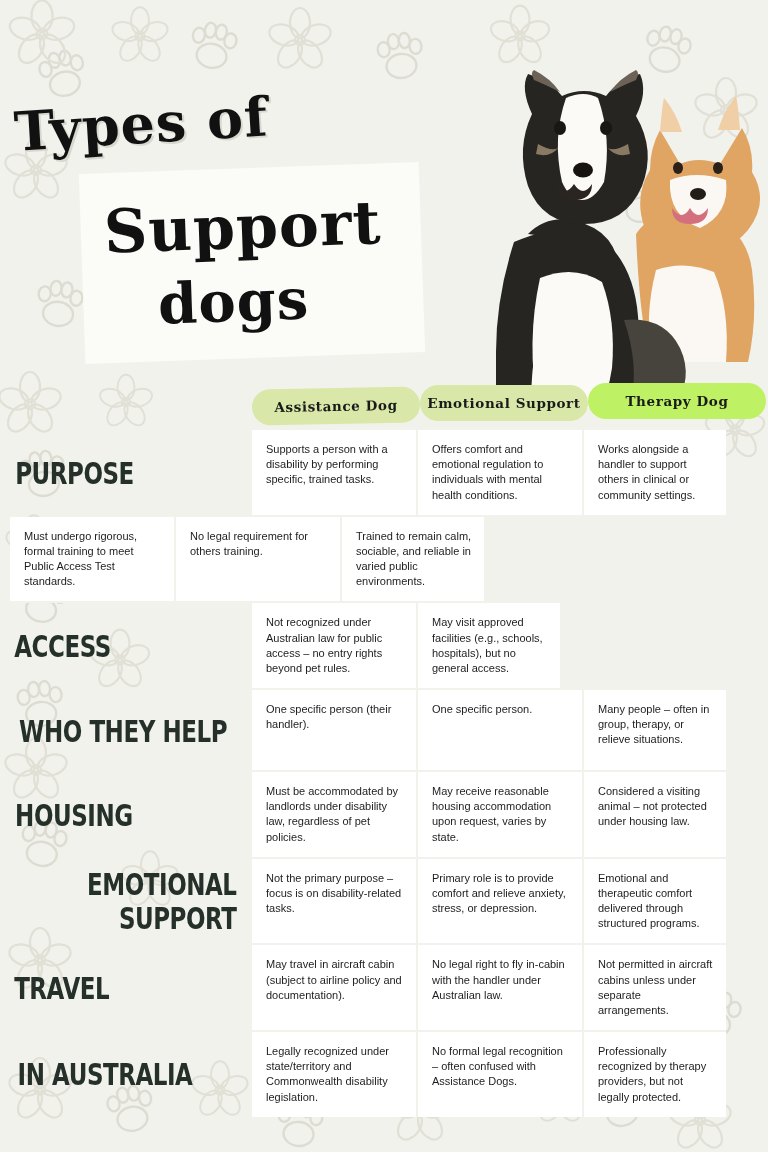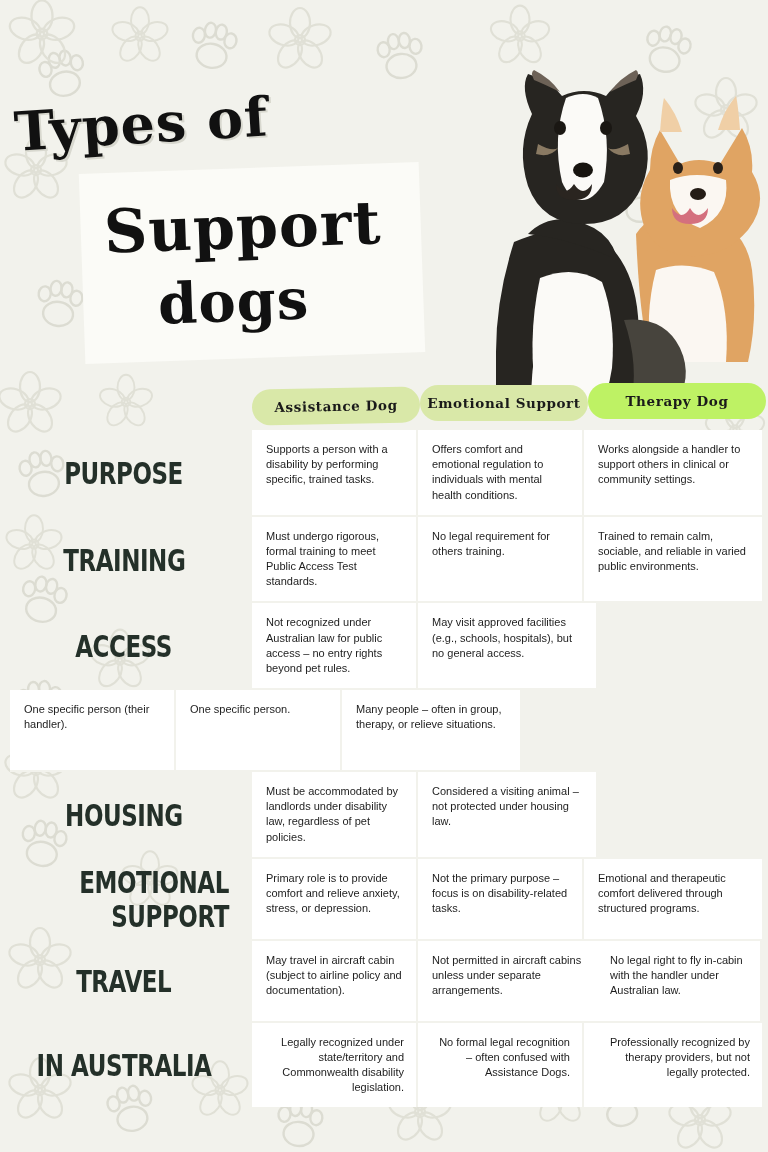--- a/index.html
+++ b/index.html
@@ -119,22 +119,22 @@
 
   .row {
     display: flex;
     align-items: stretch;
     min-height: 82px;
   }
   .row-label {
     width: 242px;
     display: flex;
     align-items: center;
-    justify-content: center;
-    padding-right: 14px;
+    justify-content: flex-start;
+    padding-right: 6px;
     box-sizing: border-box;
     font-family: "DejaVu Sans", sans-serif;
     font-weight: bold;
     font-size: 25px;
     color: #243029;
     letter-spacing: -0.5px;
     text-align: right;
   }
   .row-label span {
     display: inline-block;
@@ -144,22 +144,22 @@
     width: 166px;
     background: #ffffff;
     box-sizing: border-box;
     padding: 12px 12px 12px 14px;
     font-size: 11px;
     line-height: 1.38;
     color: #1d1d1d;
     border-bottom: 2px solid #f2f2ec;
     border-right: 2px solid #f2f2ec;
   }
-  .cell.c-2 { width: 178px; border-right: none; }
-  .row:last-child .cell { border-bottom: none; text-align: right; }
+  .cell.c-2 { width: 142px; border-right: none; }
+  .row:last-child .cell { border-bottom: none; }
 </style>
 </head>
 <body>
 
 <div id="bg-decor">
   <svg width="768" height="1152" viewBox="0 0 768 1152">
     <defs>
       <g id="pawglyph">
         <ellipse cx="0" cy="14" rx="15" ry="12" fill="none" stroke="#dcdcd2" stroke-width="2.4"></ellipse>
         <ellipse cx="-16" cy="-4" rx="6" ry="7.5" fill="none" stroke="#dcdcd2" stroke-width="2.4"></ellipse>
@@ -275,61 +275,62 @@
   <div id="table-body">
       <div class="row">
         <div class="row-label">
           <span>PURPOSE</span>
         </div>
         <div class="cell c-0">Supports a person with a disability by performing specific, trained tasks.</div>
         <div class="cell c-1">Offers comfort and emotional regulation to individuals with mental health conditions.</div>
         <div class="cell c-2">Works alongside a handler to support others in clinical or community settings.</div>
       </div>
       <div class="row">
-        <div class="row-label">
-          <span>TRAINING</span>
-        </div>
         <div class="cell c-0">Must undergo rigorous, formal training to meet Public Access Test standards.</div>
         <div class="cell c-1">No legal requirement for others training.</div>
         <div class="cell c-2">Trained to remain calm, sociable, and reliable in varied public environments.</div>
       </div>
       <div class="row">
         <div class="row-label">
           <span>ACCESS</span>
         </div>
         <div class="cell c-1">Not recognized under Australian law for public access – no entry rights beyond pet rules.</div>
         <div class="cell c-2">May visit approved facilities (e.g., schools, hospitals), but no general access.</div>
       </div>
       <div class="row">
+        <div class="row-label">
+          <span>WHO THEY HELP</span>
+        </div>
         <div class="cell c-0">One specific person (their handler).</div>
         <div class="cell c-1">One specific person.</div>
         <div class="cell c-2">Many people – often in group, therapy, or relieve situations.</div>
       </div>
       <div class="row">
         <div class="row-label">
           <span>HOUSING</span>
         </div>
         <div class="cell c-0">Must be accommodated by landlords under disability law, regardless of pet policies.</div>
+        <div class="cell c-1">May receive reasonable housing accommodation upon request, varies by state.</div>
         <div class="cell c-2">Considered a visiting animal – not protected under housing law.</div>
       </div>
       <div class="row">
         <div class="row-label">
           <span>EMOTIONAL SUPPORT</span>
         </div>
+        <div class="cell c-0">Not the primary purpose – focus is on disability-related tasks.</div>
         <div class="cell c-1">Primary role is to provide comfort and relieve anxiety, stress, or depression.</div>
-        <div class="cell c-0">Not the primary purpose – focus is on disability-related tasks.</div>
         <div class="cell c-2">Emotional and therapeutic comfort delivered through structured programs.</div>
       </div>
       <div class="row">
         <div class="row-label">
           <span>TRAVEL</span>
         </div>
         <div class="cell c-0">May travel in aircraft cabin (subject to airline policy and documentation).</div>
+        <div class="cell c-1">No legal right to fly in-cabin with the handler under Australian law.</div>
         <div class="cell c-2">Not permitted in aircraft cabins unless under separate arrangements.</div>
-        <div class="cell c-1">No legal right to fly in-cabin with the handler under Australian law.</div>
       </div>
       <div class="row">
         <div class="row-label">
           <span>IN AUSTRALIA</span>
         </div>
         <div class="cell c-0">Legally recognized under state/territory and Commonwealth disability legislation.</div>
         <div class="cell c-1">No formal legal recognition – often confused with Assistance Dogs.</div>
         <div class="cell c-2">Professionally recognized by therapy providers, but not legally protected.</div>
       </div>
     </div>

